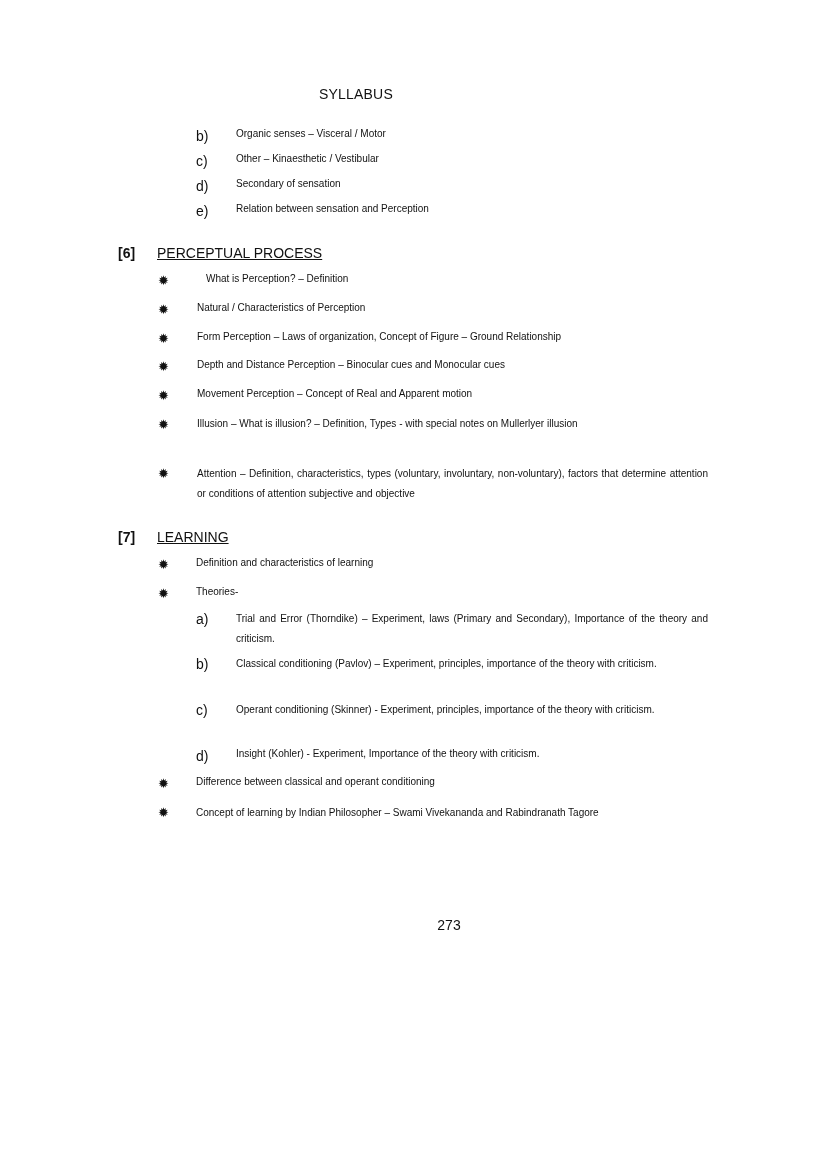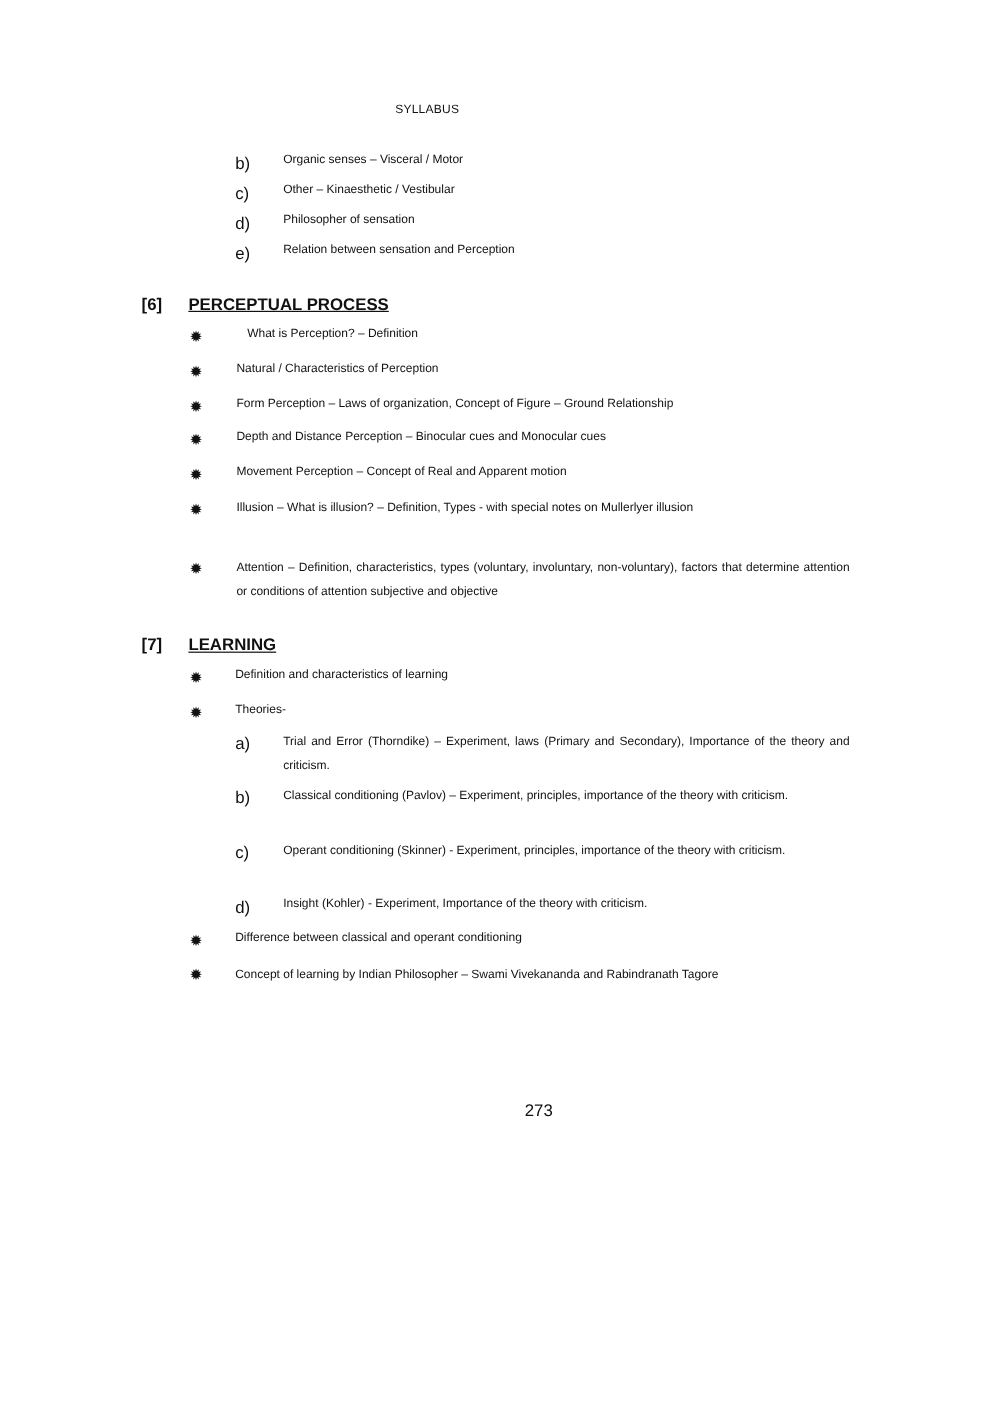--- a/index.html
+++ b/index.html
@@ -1,38 +1,38 @@
 <!DOCTYPE html>
 <html><head>
 <meta charset="utf-8">
 <style>
   html, body { margin:0; padding:0; background:#fff; }
   body { width:826px; height:1169px; position:relative; overflow:hidden;
          font-family:"Liberation Sans", sans-serif; color:#111; font-size:14px; }
   .abs { position:absolute; white-space:nowrap; }
-  .header { top:86px; left:0; width:712px; text-align:center; font-size:10px; letter-spacing:0.2px; }
+  .header { top:86px; left:0; width:712px; text-align:center; font-size:14px; letter-spacing:0.2px; }
   .lbl { font-size:14px; }
   .txt { font-size:10px; }
   .sec-num { font-size:14px; font-weight:bold; }
-  .sec-title { font-size:14px; font-weight:bold; text-decoration:underline; }
+  .sec-title { font-size:14px; font-weight:normal; text-decoration:underline; }
   .bullet { font-size:13px; }
   .just { white-space:normal; text-align:justify; text-align-last:left; line-height:20px; }
   .pagenum { top:917px; left:16px; width:826px; text-align:center; font-size:14px;margin-left:20px; }
 </style>
 </head>
 <body>
 
 <div class="abs header">SYLLABUS</div>
 
 <div class="abs lbl" style="top:128px;left:196px">b)</div>
 <div class="abs txt" style="top:128px;left:236px">Organic senses – Visceral / Motor</div>
 <div class="abs lbl" style="top:153px;left:196px">c)</div>
 <div class="abs txt" style="top:153px;left:236px">Other – Kinaesthetic /  Vestibular</div>
 <div class="abs lbl" style="top:178px;left:196px">d)</div>
-<div class="abs txt" style="top:178px;left:236px">Philosopher of sensation</div>
+<div class="abs txt" style="top:178px;left:236px">Secondary of sensation</div>
 <div class="abs lbl" style="top:203px;left:196px">e)</div>
 <div class="abs txt" style="top:203px;left:236px">Relation between sensation and Perception</div>
 
 <div class="abs sec-num" style="top:245px;left:118px">[6]</div>
 <div class="abs sec-title" style="top:245px;left:157px">PERCEPTUAL PROCESS</div>
 
 <div class="abs bullet" style="top:273px;left:158px">✹</div>
 <div class="abs txt" style="top:273px;left:206px">What is Perception? – Definition</div>
 
 <div class="abs bullet" style="top:302px;left:158px">✹</div>

